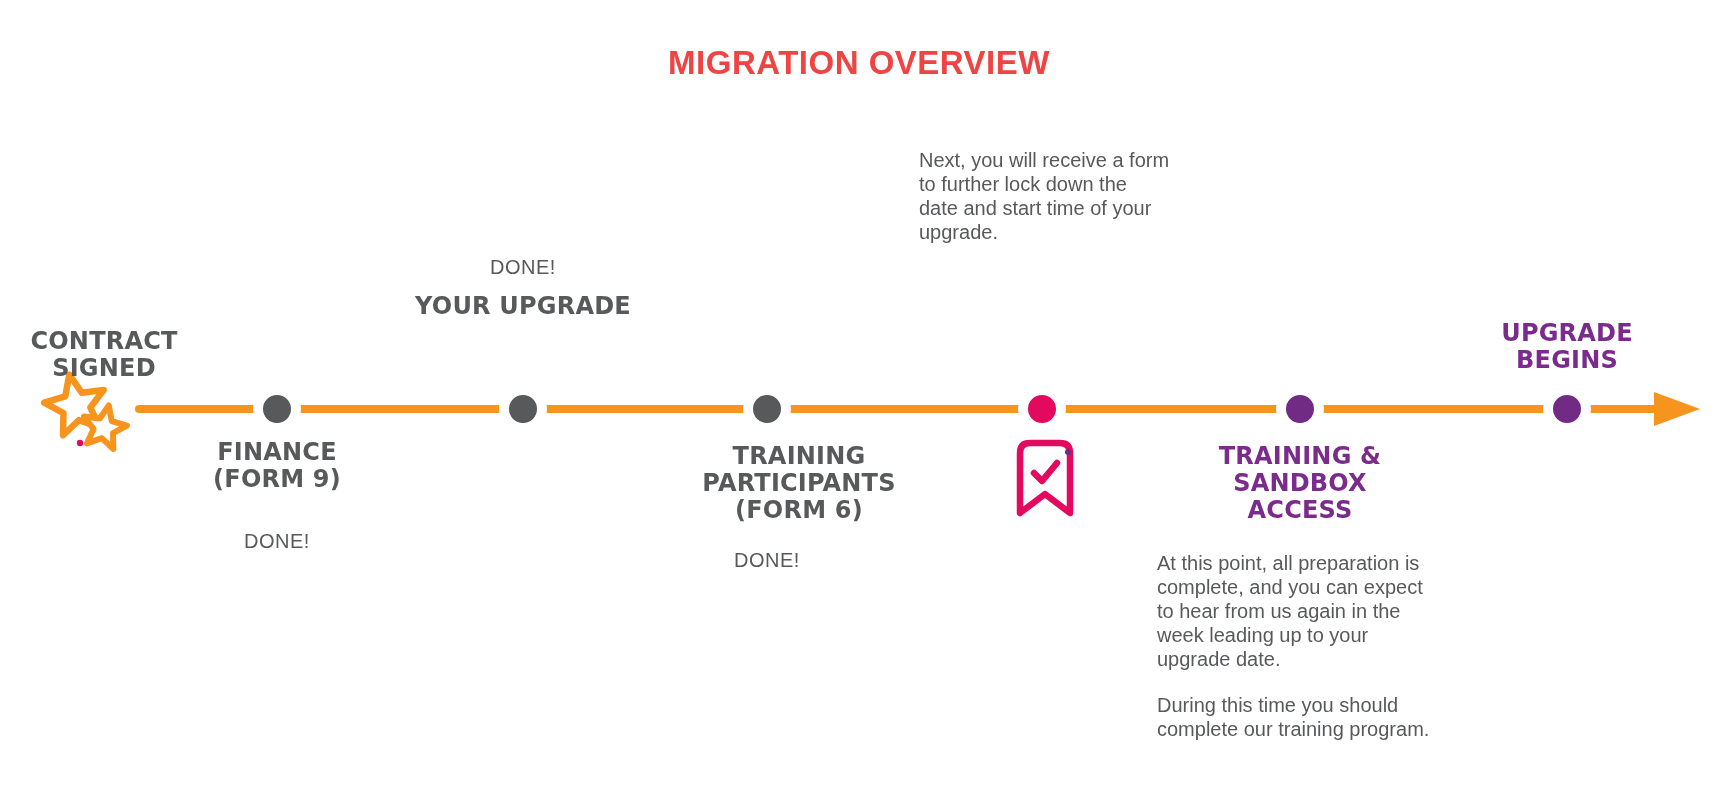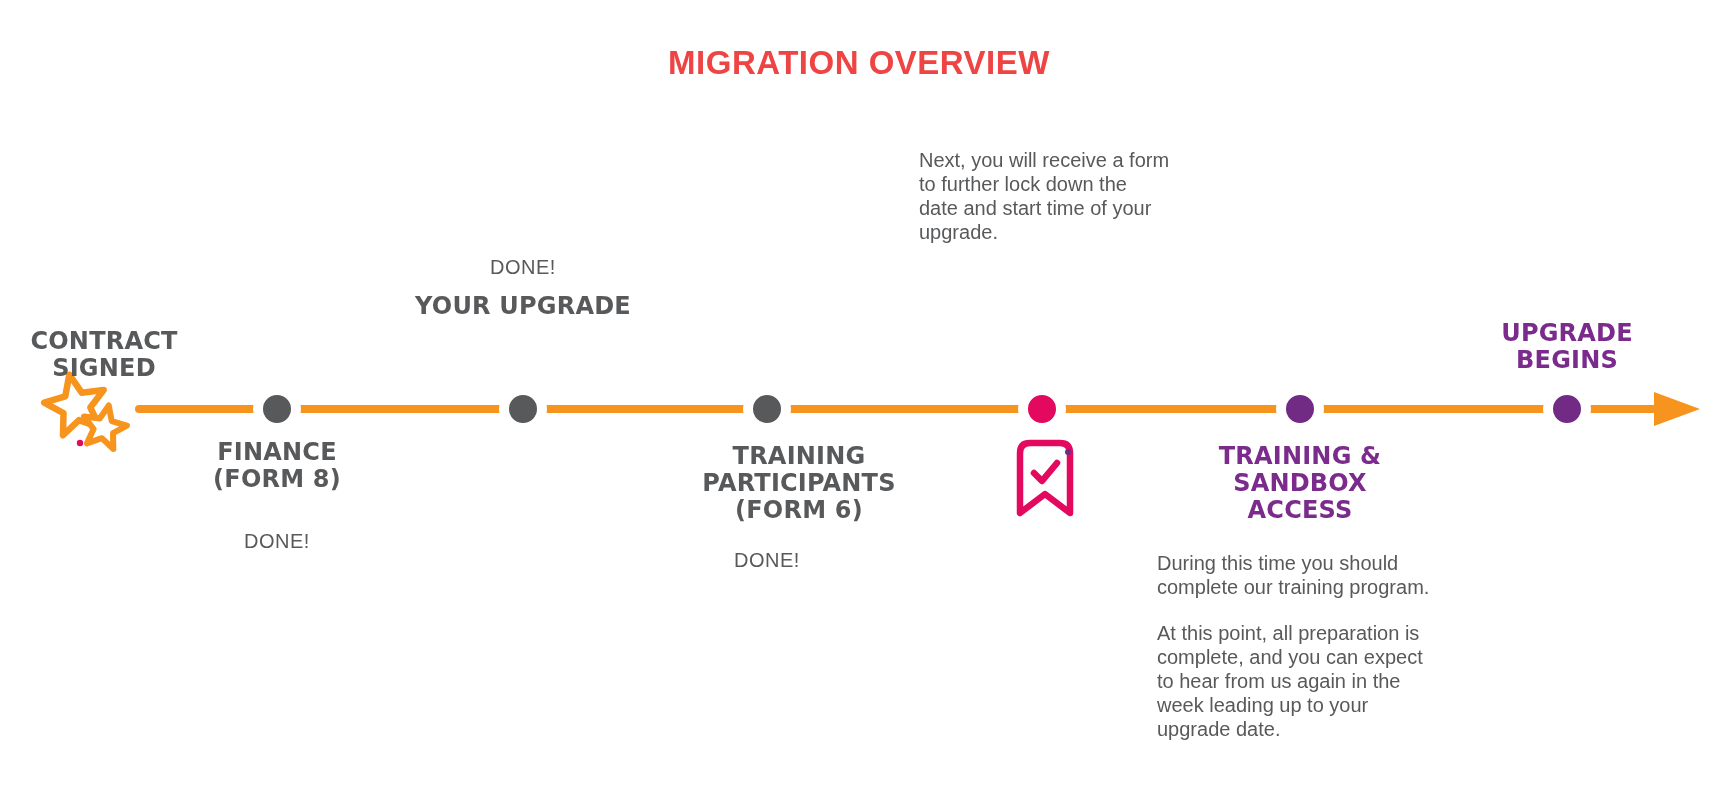--- a/index.html
+++ b/index.html
@@ -72,21 +72,21 @@
     </svg>
   </div>
   <div class="m-label gray" style="left:104px; top:304px;margin-top:24px;">
     <div>CONTRACT</div>
     <div>SIGNED</div>
   </div>
 
   <div class="dot gray" style="left:277px;"></div>
   <div class="m-label gray" style="left:277px; top:439px;">
     <div>FINANCE</div>
-    <div>(FORM 8)</div>
+    <div>(FORM 9)</div>
   </div>
   <div class="done-tag" style="left:277px; top:530px;">DONE!</div>
 
   <div class="dot gray" style="left:523px;"></div>
   <div class="done-tag" style="left:523px; top:256px;">DONE!</div>
   <div class="m-label gray" style="left:523px; top:293px;">
     <div>YOUR UPGRADE</div>
   </div>
 
   <div class="dot gray" style="left:767px;"></div>
@@ -107,22 +107,22 @@
     </svg>
   </div>
 
   <div class="dot purple" style="left:1300px;"></div>
   <div class="m-label purple" style="left:1300px; top:443px;">
     <div>TRAINING &amp;</div>
     <div>SANDBOX</div>
     <div>ACCESS</div>
   </div>
   <div class="note" style="left:1300px; top:551px; width:286px;">
+    <p>At this point, all preparation is complete, and you can expect to hear from us again in the week leading up to your upgrade date.</p>
     <p>During this time you should complete our training program.</p>
-    <p>At this point, all preparation is complete, and you can expect to hear from us again in the week leading up to your upgrade date.</p>
   </div>
 
   <div class="dot purple" style="left:1567px;"></div>
   <div class="m-label purple" style="left:1567px; top:320px;">
     <div>UPGRADE</div>
     <div>BEGINS</div>
   </div>
 
 </div>
 

